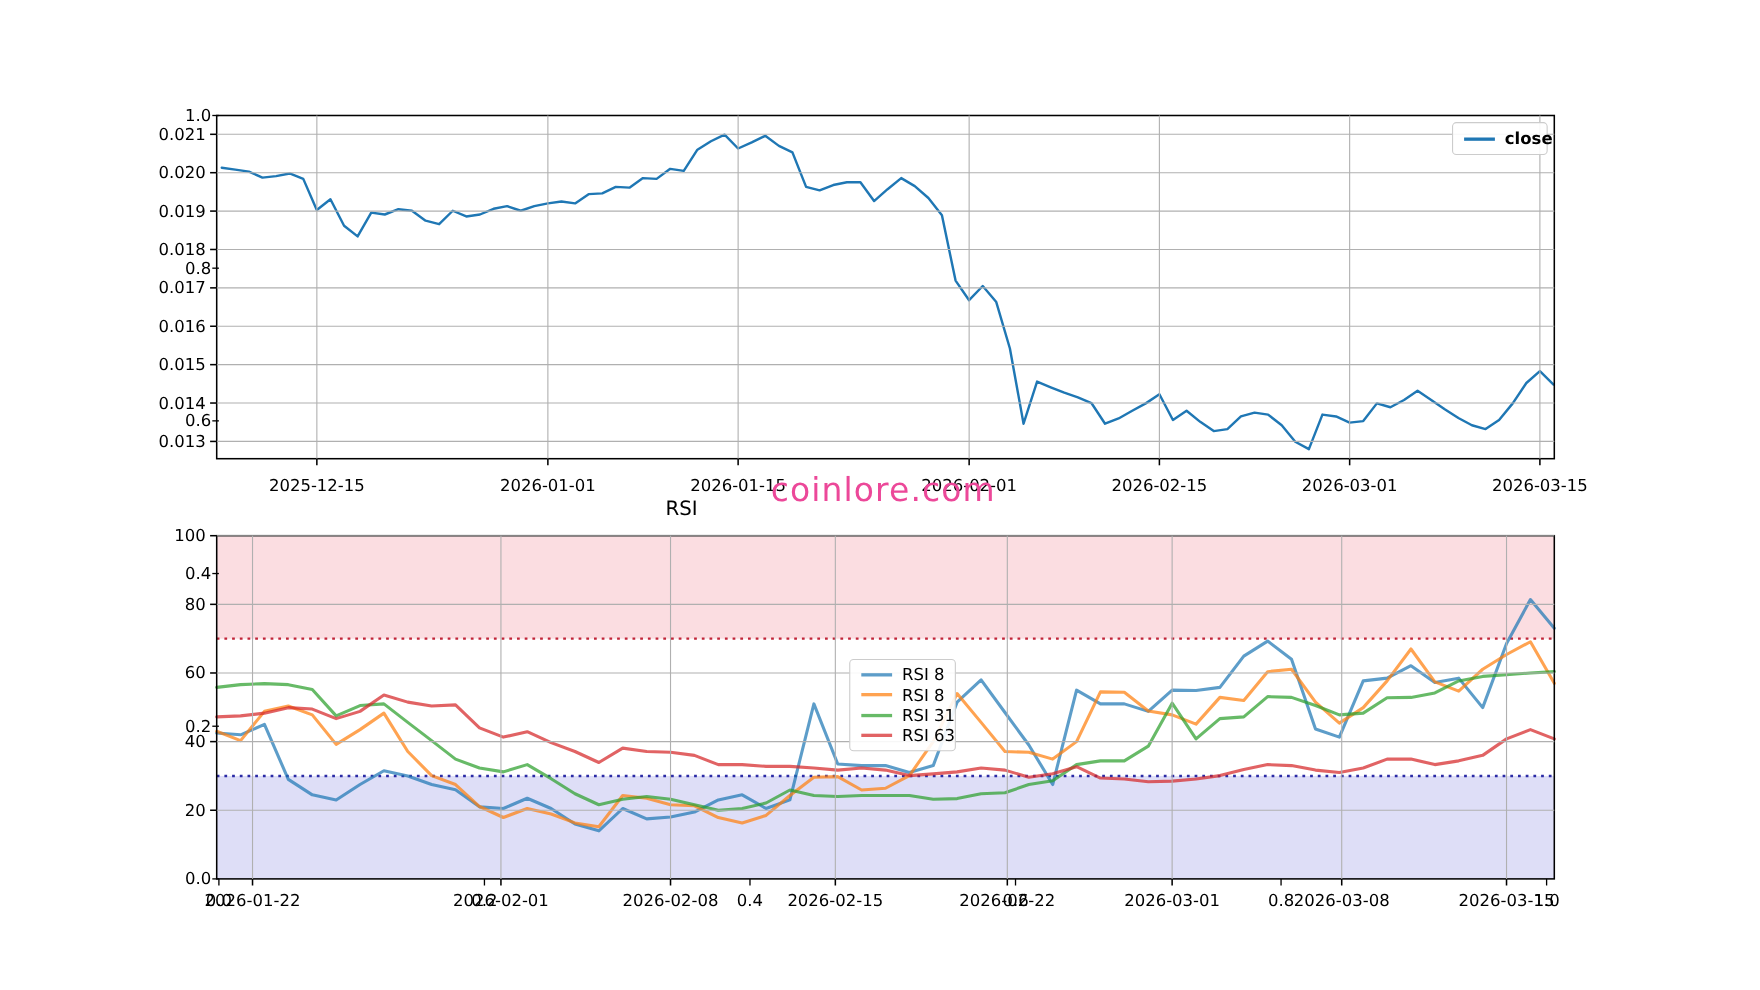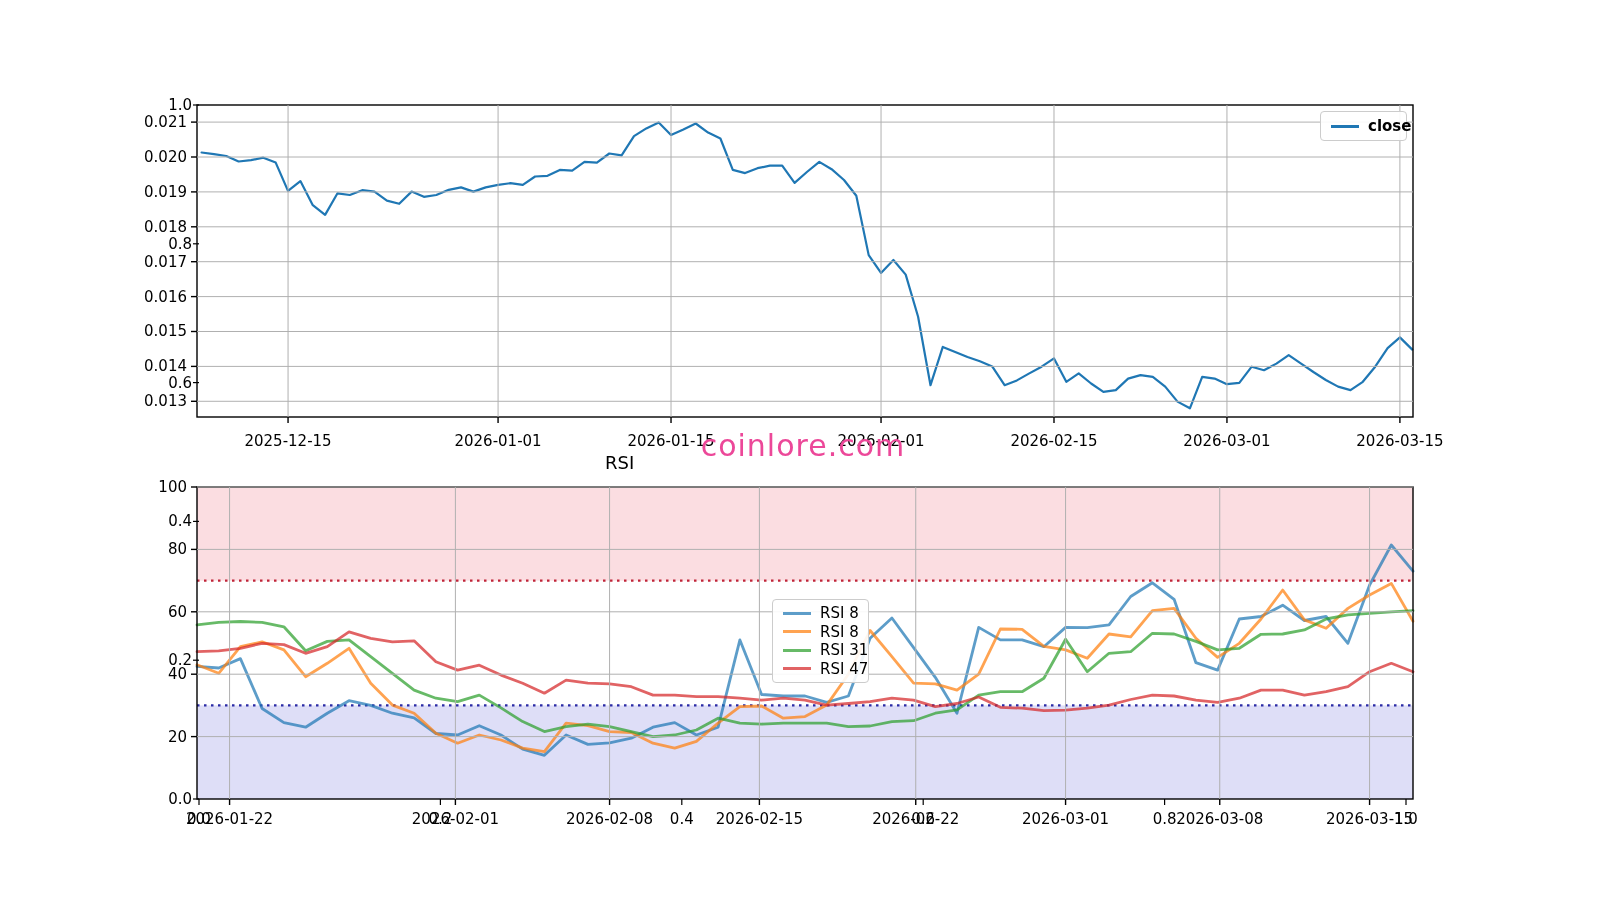--- a/index.html
+++ b/index.html
@@ -182,17 +182,17 @@
     <div class="legend-row">
       <span class="legend-swatch" style="background: rgba(255, 127, 14, 0.72);"></span>
       <span class="legend-label">RSI 8</span>
     </div>
     <div class="legend-row">
       <span class="legend-swatch" style="background: rgba(44, 160, 44, 0.72);"></span>
       <span class="legend-label">RSI 31</span>
     </div>
     <div class="legend-row">
       <span class="legend-swatch" style="background: rgba(214, 39, 40, 0.72);"></span>
-      <span class="legend-label">RSI 47</span>
+      <span class="legend-label">RSI 63</span>
     </div>
   </div>
 
 </div>
 
 </body></html>

